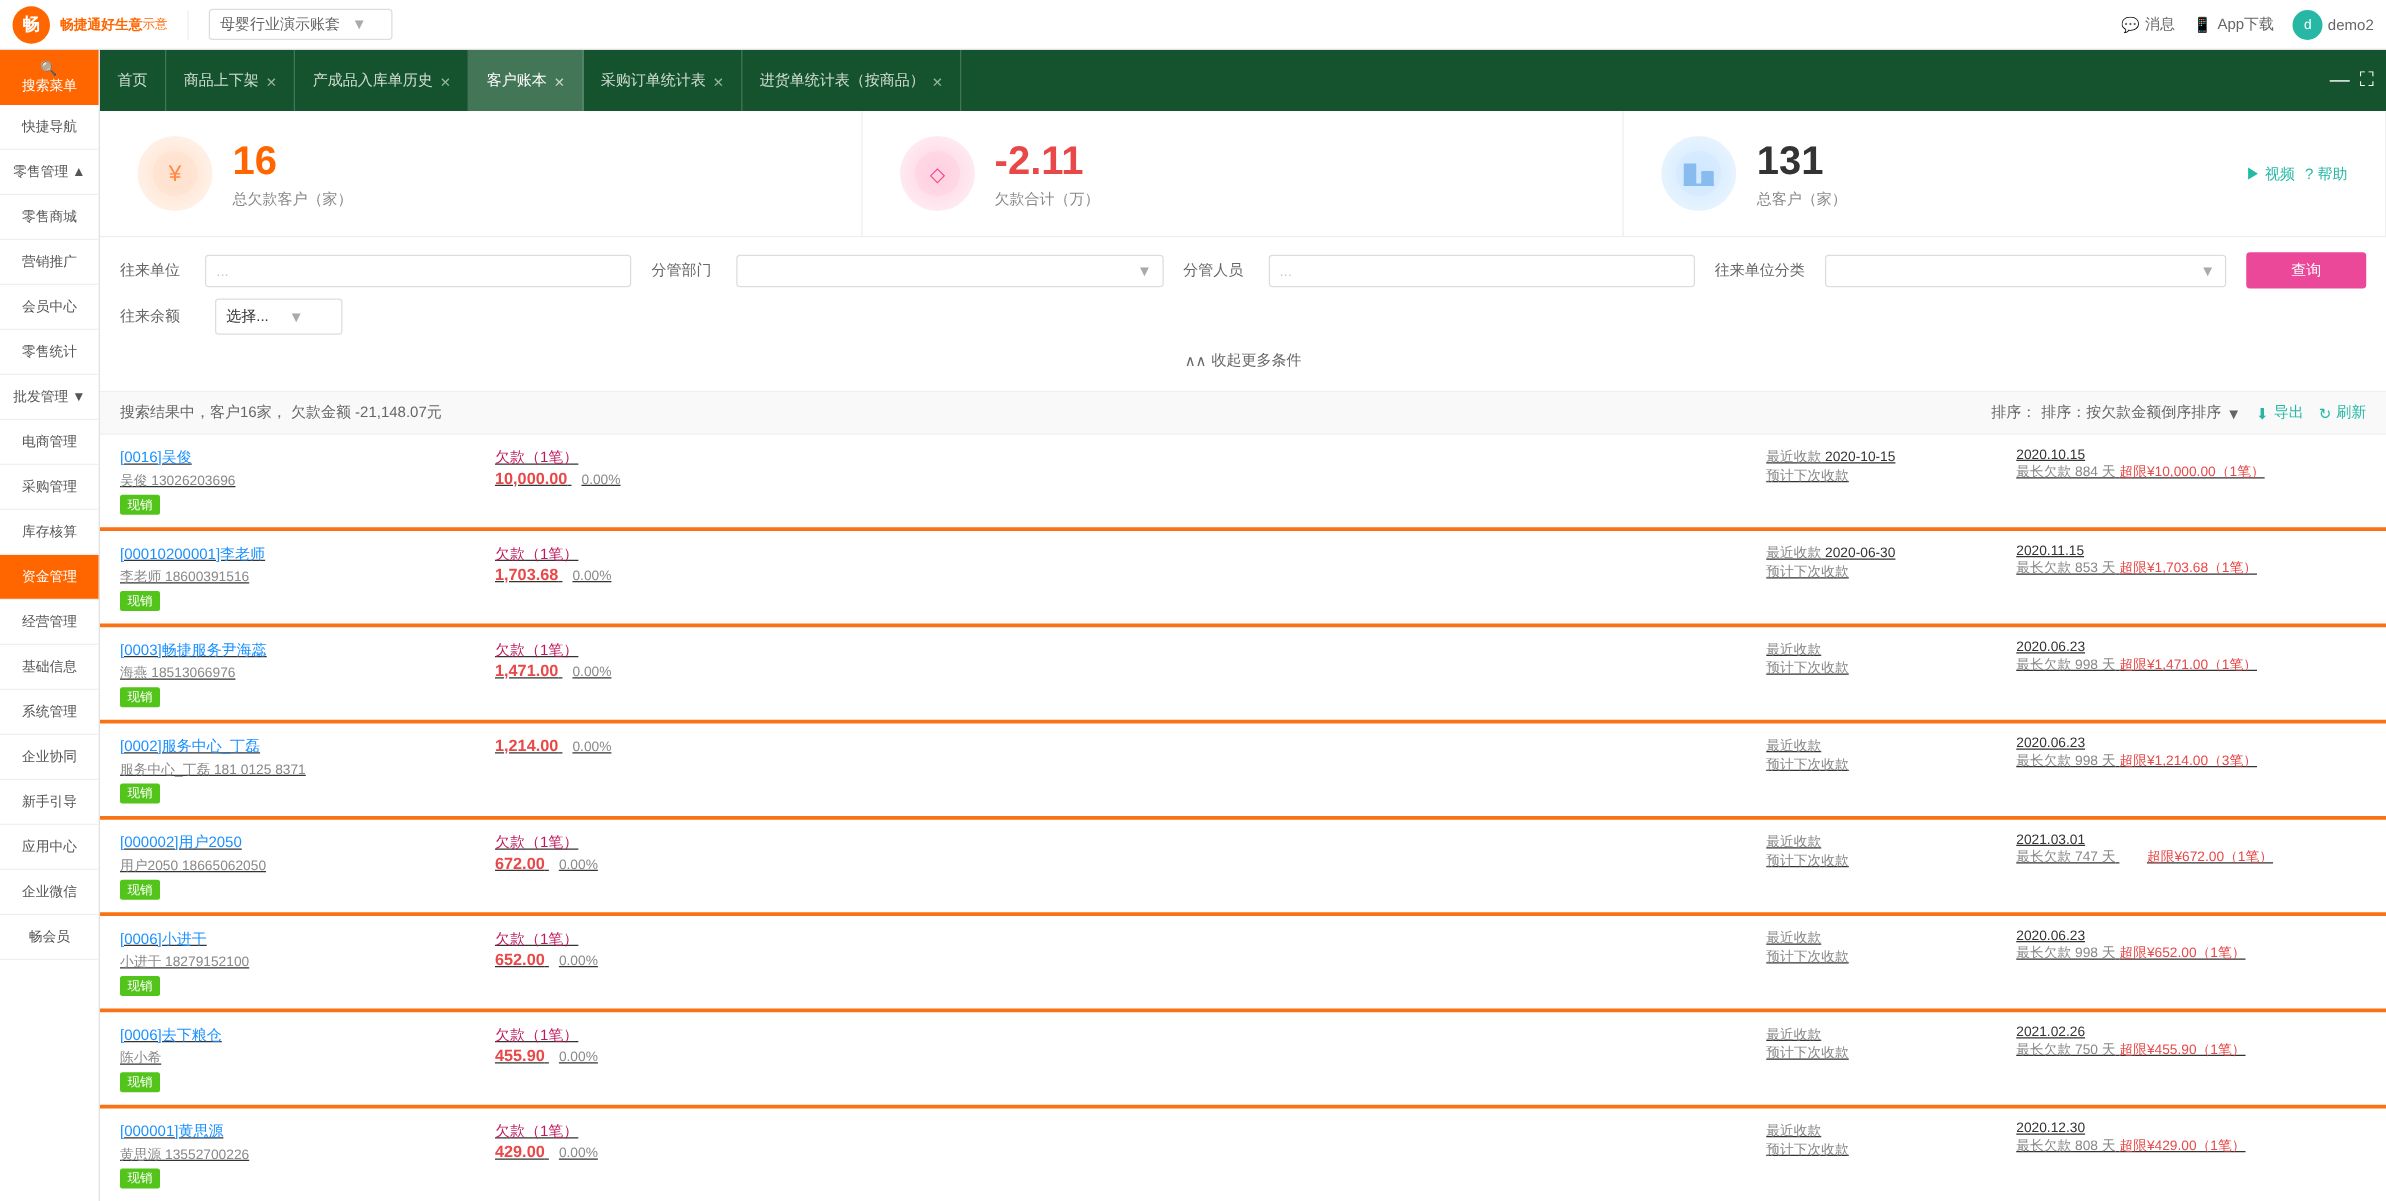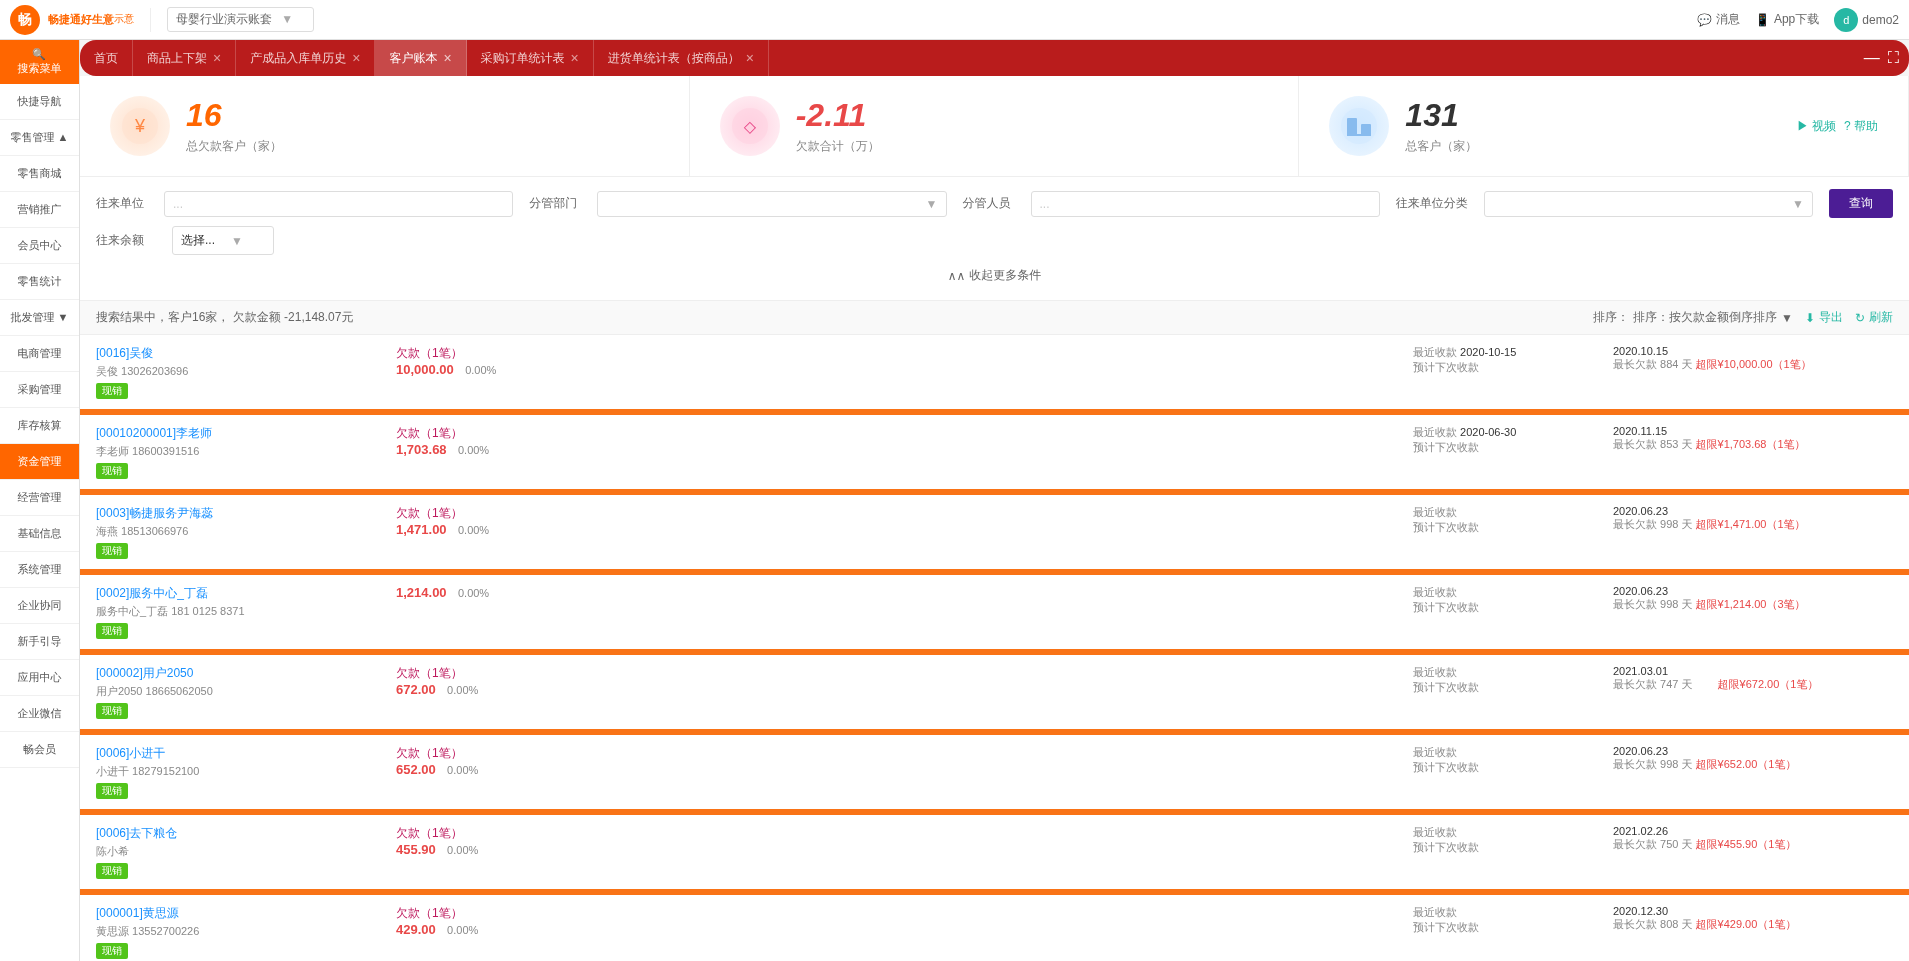--- a/index.html
+++ b/index.html
@@ -14,66 +14,66 @@
     .top-right-item { display: flex; align-items: center; gap: 4px; cursor: pointer; }
 
     
     .layout { display: flex; height: calc(100vh - 40px); }
     .sidebar { width: 80px; background: #fff; border-right: 1px solid #e0e0e0; display: flex; flex-direction: column; overflow-y: auto; }
     .sidebar-search { background: #ff6600; color: white; text-align: center; padding: 8px 4px; font-size: 11px; cursor: pointer; }
     .sidebar-item { padding: 10px 4px; text-align: center; font-size: 11px; color: #555; cursor: pointer; border-bottom: 1px solid #f0f0f0; }
     .sidebar-item.active { background: #ff6600; color: white; }
 
     
-    .tab-bar { background: #b91c1c; display: flex; align-items: center; height: 36px; overflow: hidden; border-radius: 16px; }
+    .tab-bar { background: #14532d; display: flex; align-items: center; height: 49px; overflow: hidden; }
     .tab { display: flex; align-items: center; padding: 0 14px; height: 100%; color: rgba(255,255,255,0.8); font-size: 12px; cursor: pointer; border-right: 1px solid rgba(255,255,255,0.2); white-space: nowrap; gap: 6px; }
     .tab.active { background: rgba(255,255,255,0.2); color: white; }
     .tab-close { font-size: 14px; opacity: 0.7; }
     .tab-bar-right { margin-left: auto; display: flex; align-items: center; gap: 8px; padding: 0 10px; }
 
     
     .main { flex: 1; display: flex; flex-direction: column; overflow: hidden; }
     .content { flex: 1; overflow-y: auto; background: #f5f5f5; }
 
     
     .stats-row { display: flex; background: white; border-bottom: 1px solid #eee; }
     .stat-card { flex: 1; display: flex; align-items: center; padding: 20px 30px; border-right: 1px solid #eee; gap: 16px; }
     .stat-icon { width: 60px; height: 60px; display: flex; align-items: center; justify-content: center; }
     .stat-icon.orange { background: radial-gradient(circle, #ffe0cc, #fff7f0); border-radius: 50%; }
     .stat-icon.pink { background: radial-gradient(circle, #ffd0e0, #fff5f8); border-radius: 50%; }
     .stat-icon.blue { background: radial-gradient(circle, #d0e8ff, #f0f8ff); border-radius: 50%; }
     .stat-content { }
-    .stat-value { font-size: 32px; font-weight: bold; font-style: italic; }
+    .stat-value { font-size: 32px; font-weight: bold; }
     .stat-value.red { color: #e84848; }
     .stat-value.orange { color: #ff6600; }
     .stat-value.dark { color: #333; font-weight: 900; }
     .stat-label { font-size: 12px; color: #888; margin-top: 4px; }
     .stat-card-right { display: flex; align-items: center; gap: 8px; margin-left: auto; font-size: 12px; color: #666; }
 
     
     .filter-area { background: white; padding: 12px 16px; border-bottom: 1px solid #eee; }
     .filter-row { display: flex; align-items: center; gap: 16px; margin-bottom: 8px; }
     .filter-item { display: flex; align-items: center; gap: 8px; flex: 1; }
     .filter-label { color: #666; white-space: nowrap; font-size: 12px; min-width: 60px; }
     .filter-input { flex: 1; border: 1px solid #ddd; padding: 5px 8px; border-radius: 3px; font-size: 12px; display: flex; align-items: center; justify-content: space-between; cursor: pointer; }
     .filter-input.with-dots { color: #ccc; }
     .filter-select { flex: 1; border: 1px solid #ddd; padding: 5px 8px; border-radius: 3px; font-size: 12px; display: flex; align-items: center; justify-content: space-between; cursor: pointer; }
-    .search-btn { background: #4c1d95; color: white; border: none; padding: 6px 20px; border-radius: 3px; cursor: pointer; font-size: 12px; }
+    .search-btn { background: #ec4899; color: white; border: none; padding: 6px 36px; border-radius: 3px; cursor: pointer; font-size: 12px; }
     .collapse-btn { display: flex; align-items: center; justify-content: center; gap: 4px; color: #666; font-size: 12px; cursor: pointer; padding: 4px; }
 
     
     .results-bar { background: #f9f9f9; padding: 8px 16px; border-bottom: 1px solid #eee; display: flex; align-items: center; justify-content: space-between; font-size: 12px; color: #666; }
     .results-right { display: flex; align-items: center; gap: 12px; }
     .sort-btn { display: flex; align-items: center; gap: 4px; cursor: pointer; }
     .action-btn { display: flex; align-items: center; gap: 4px; color: #26b8a4; cursor: pointer; }
 
     
     .table-container { background: white; }
     .table-header { display: grid; grid-template-columns: 300px 1fr 200px 280px; padding: 10px 16px; background: #fafafa; border-bottom: 1px solid #eee; font-size: 12px; color: #888; font-weight: bold; }
-    .table-row { display: grid; grid-template-columns: 300px 1fr 200px 280px; padding: 10px 16px; border-bottom: 6px solid #f97316; }
+    .table-row { display: grid; grid-template-columns: 300px 1fr 200px 280px; padding: 10px 16px; border-bottom: 3px solid #f97316; text-decoration: underline; }
     .customer-info { }
     .customer-name { color: #1890ff; font-size: 12px; cursor: pointer; }
     .customer-detail { color: #888; font-size: 11px; margin: 2px 0; }
     .badge { display: inline-block; background: #52c41a; color: white; font-size: 10px; padding: 1px 6px; border-radius: 2px; margin-top: 2px; }
     .debt-info { }
     .debt-count { color: #be185d; font-size: 12px; }
     .debt-amount { color: #e84848; font-size: 13px; font-weight: bold; }
     .debt-ratio { color: #888; font-size: 11px; margin-left: 8px; }
     .collection-info { font-size: 11px; }
     .collection-label { color: #888; }

